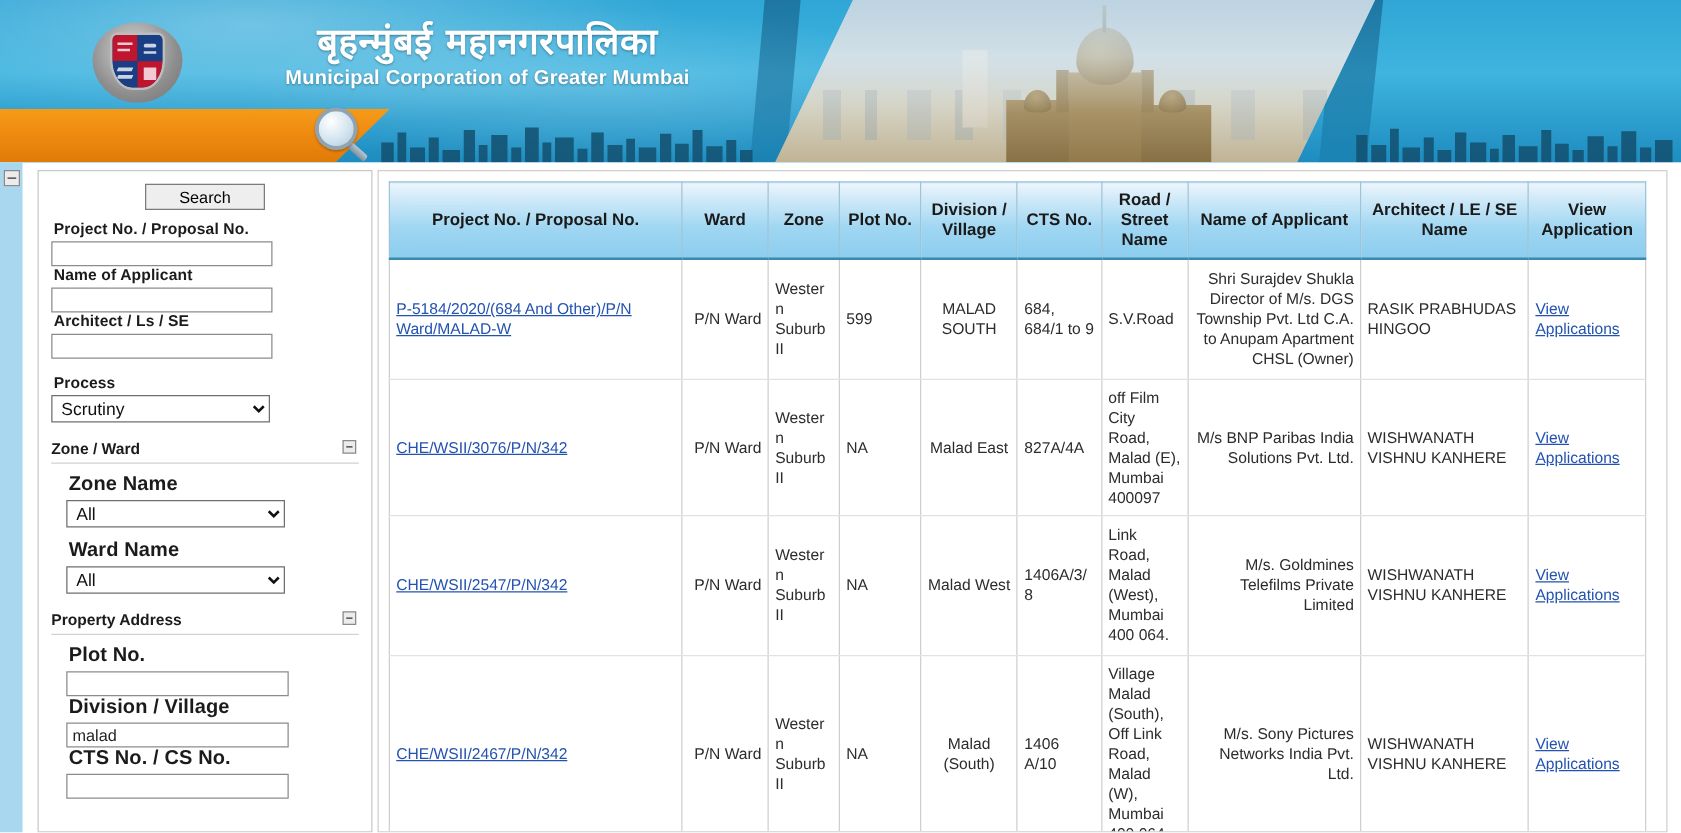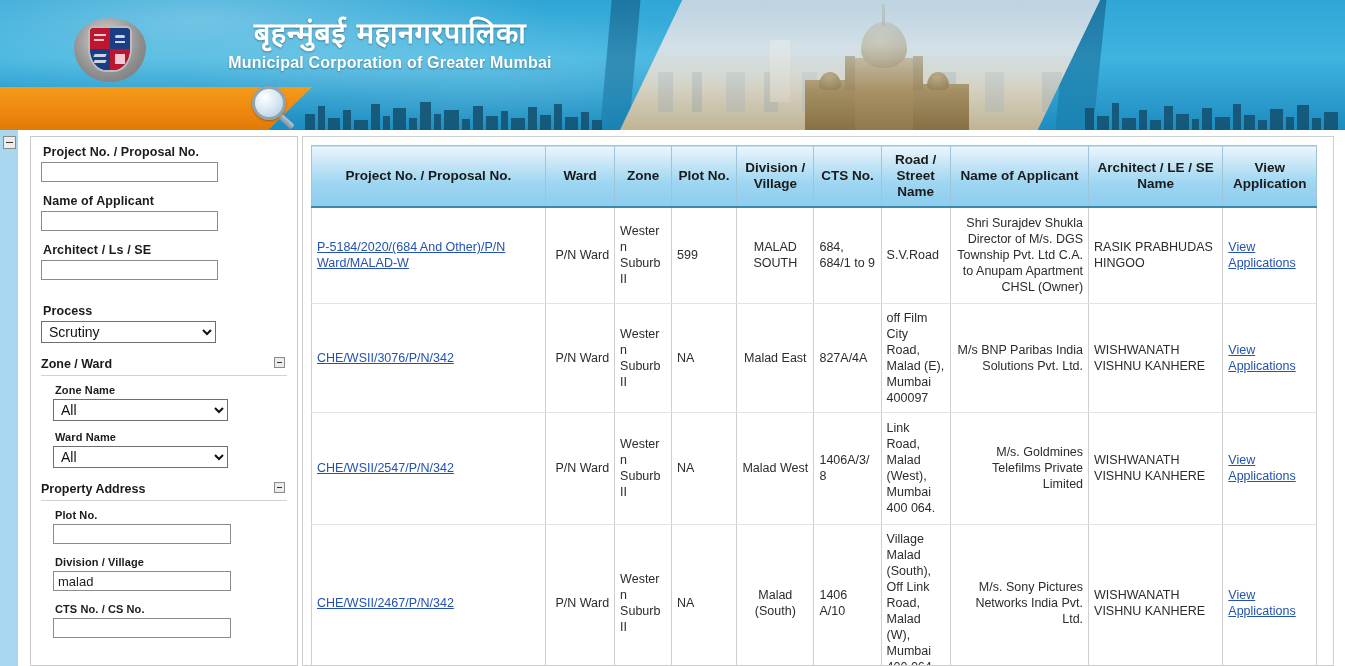--- a/index.html
+++ b/index.html
@@ -215,21 +215,21 @@
   .fld-label {
     font-size: 12.5px; font-weight: 700; color: #1b1b1b;
     margin: 0 0 3px 2px; letter-spacing: .1px;
   }
   .fld-input {
     width: 177px; height: 20px;
     border: 1px solid #8c8c8c;
     background: #fff;
     font-family: "Liberation Sans", sans-serif;
     font-size: 13px; color: #222;
-    padding: 0 4px; margin-bottom: 12px;
+    padding: 0 4px; margin-bottom: 0;
     outline: none;
   }
   .fld-select {
     width: 175px; height: 22px;
     border: 1px solid #6f6f6f;
     background: #fff;
     font-family: "Liberation Sans", sans-serif;
     font-size: 14px; color: #111;
     padding-left: 3px;
   }
@@ -242,21 +242,21 @@
   .group-hdr .collapse {
     position: absolute; right: 2px; top: 6px;
     width: 11px; height: 11px;
     background: #ececec; border: 1px solid #8a8a8a; cursor: pointer;
   }
   .group-hdr .collapse:after {
     content: ""; position: absolute; left: 2px; top: 4px;
     width: 5px; height: 1px; background: #333;
   }
   .group-body { padding: 8px 0 0 12px; }
-  .group-body .fld-label { font-size: 11px; }
+  .group-body .fld-label { font-size: 16px; }
   .group-body .fld-input { width: 178px; }
 
   
   .results-wrap {
     position: absolute; left: 302px; top: 6px;
     width: 1032px; height: 530px;
     border: 1px solid #cfcfcf;
     background: #fff;
     padding: 8px;
     overflow: hidden;
@@ -410,20 +410,23 @@
 </div>
 
 <div class="page">
 
   <div class="left-rail">
     <div class="rail-toggle"></div>
   </div>
 
   <div class="search-panel">
 
+    <div class="search-btn-wrap">
+      <button class="search-btn">Search</button>
+    </div>
 
     <div class="fld-label">Project No. / Proposal No.</div>
     <input class="fld-input" type="text" value="" style="">
 
     <div class="fld-label">Name of Applicant</div>
     <input class="fld-input" type="text" value="" style="">
 
     <div class="fld-label">Architect / Ls / SE</div>
     <input class="fld-input" type="text" value="" style="">
 

